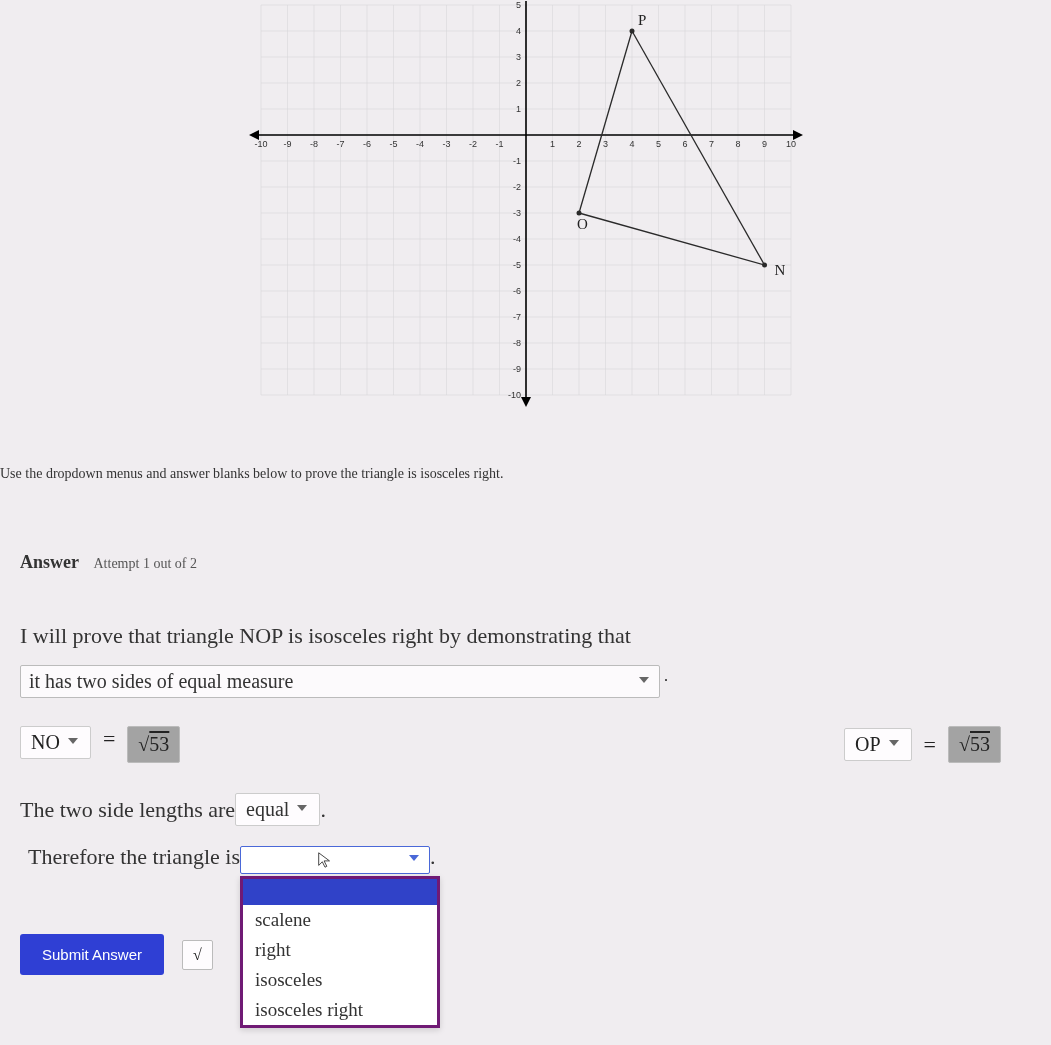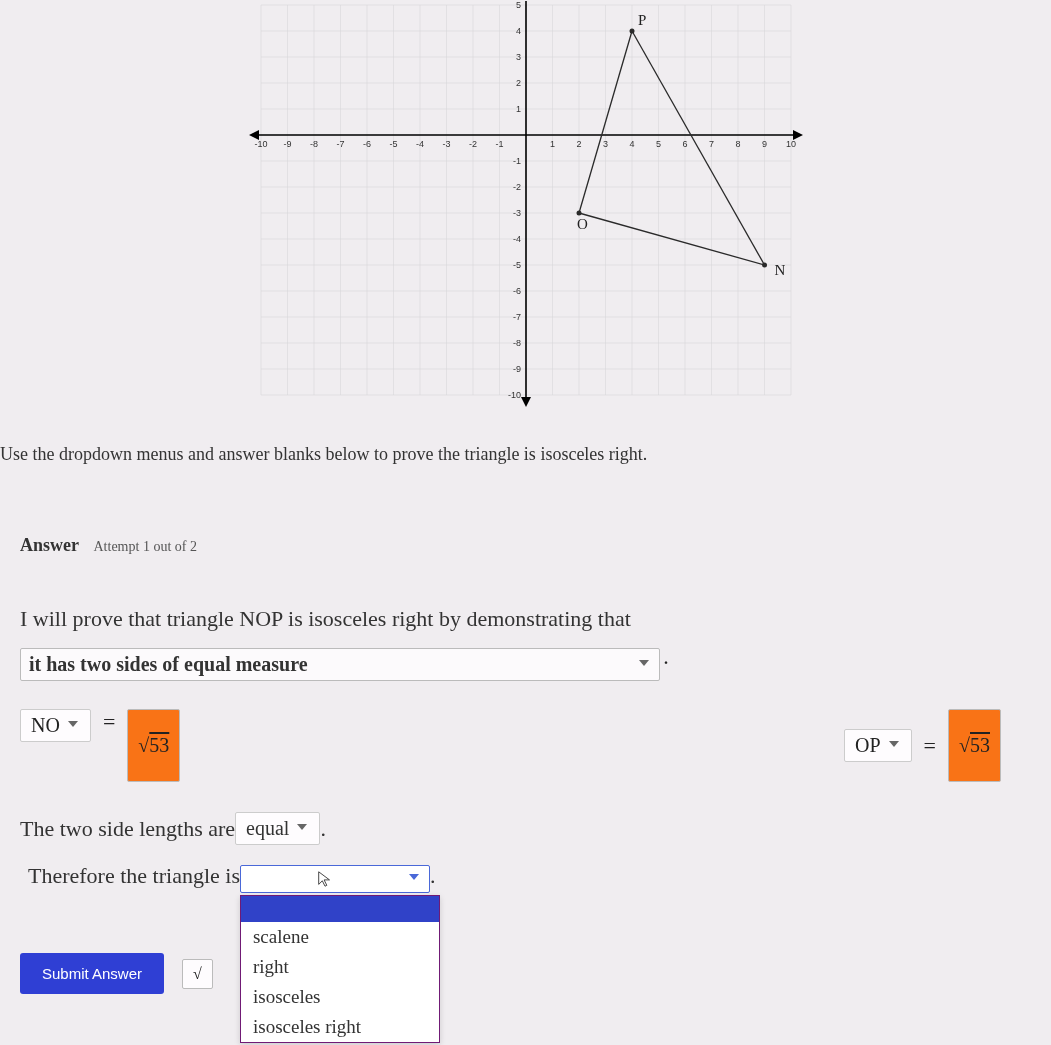--- a/index.html
+++ b/index.html
@@ -12,22 +12,22 @@
     color: #222;
   }
   .graph-container {
     width: 560px;
     height: 410px;
     margin: 0 auto;
     position: relative;
   }
   svg { display: block; }
   .instruction {
-    font-size: 18px;
-    margin: 34px 0 0 0;
+    font-size: 14px;
+    margin: 56px 0 0 0;
     padding: 0 4px 0 0;
     color: #333;
   }
   .answer-section {
     margin-top: 70px;
     padding: 0 20px;
   }
   .answer-head {
     font-size: 18px;
   }
@@ -62,37 +62,37 @@
   }
   .row { margin-top: 28px; display:flex; align-items:flex-start; gap:12px; font-size:22px; }
   .row-right { margin-left:auto; margin-right:30px; display:flex; align-items:center; gap:12px; }
   .small-drop {
     display:inline-flex; align-items:center;
     border:1px solid #ccc; background:#fefcfe;
     padding:4px 10px; font-size:20px; border-radius:2px;
   }
   .sqrt-box {
     display:inline-flex; align-items:center;
-    border:1px solid #bbb; background:#f97316;
-    padding:24px 10px; font-size:20px; border-radius:2px;
+    border:1px solid #bbb; background:#a3a3a3;
+    padding:6px 10px; font-size:20px; border-radius:2px;
   }
   .text-line { font-size:22px; margin-top:30px; color:#333; display:flex; align-items:center; flex-wrap:wrap;}
   .focused {
     border:1px solid #4a68d8; background:#fff;
     display:inline-flex; align-items:center; justify-content:space-between;
     width:190px; padding:4px 8px; font-size:20px; border-radius:2px;
   }
   .cursor-icon { width:18px; height:18px; display:inline-block; }
   .focused .chev::before { border-top-color:#4a68d8; }
   .options-popup {
     position:absolute;
     margin-top:2px;
     width:200px;
     background:#fff;
-    border:1px solid #701a75;
+    border:3px solid #701a75;
     box-shadow:0 2px 6px rgba(0,0,0,.15);
     font-size:19px;
     z-index:10;
   }
   .options-popup .opt-blank {
     height:26px;
     background:#3042c8;
   }
   .options-popup .opt {
     padding:4px 12px;
@@ -219,21 +219,21 @@
 <div class="instruction">Use the dropdown menus and answer blanks below to prove the triangle is isosceles right.</div>
 
 <div class="answer-section">
   <div class="answer-head">
     <span class="bold">Answer</span>
     <span class="attempt">Attempt 1 out of 2</span>
   </div>
 
   <div class="proof-line">I will prove that triangle NOP is isosceles right by demonstrating that</div>
 
-  <div style="margin-top:8px;font-weight:bold;">
+  <div style="margin-top:8px;">
     <div class="dropdown-box dropdown-wide">
       <span>it has two sides of equal measure</span>
       <span class="chev"></span>
     </div>
     <span> .</span>
   </div>
 
   <div class="row">
     <div class="small-drop">
       <span>NO</span>

